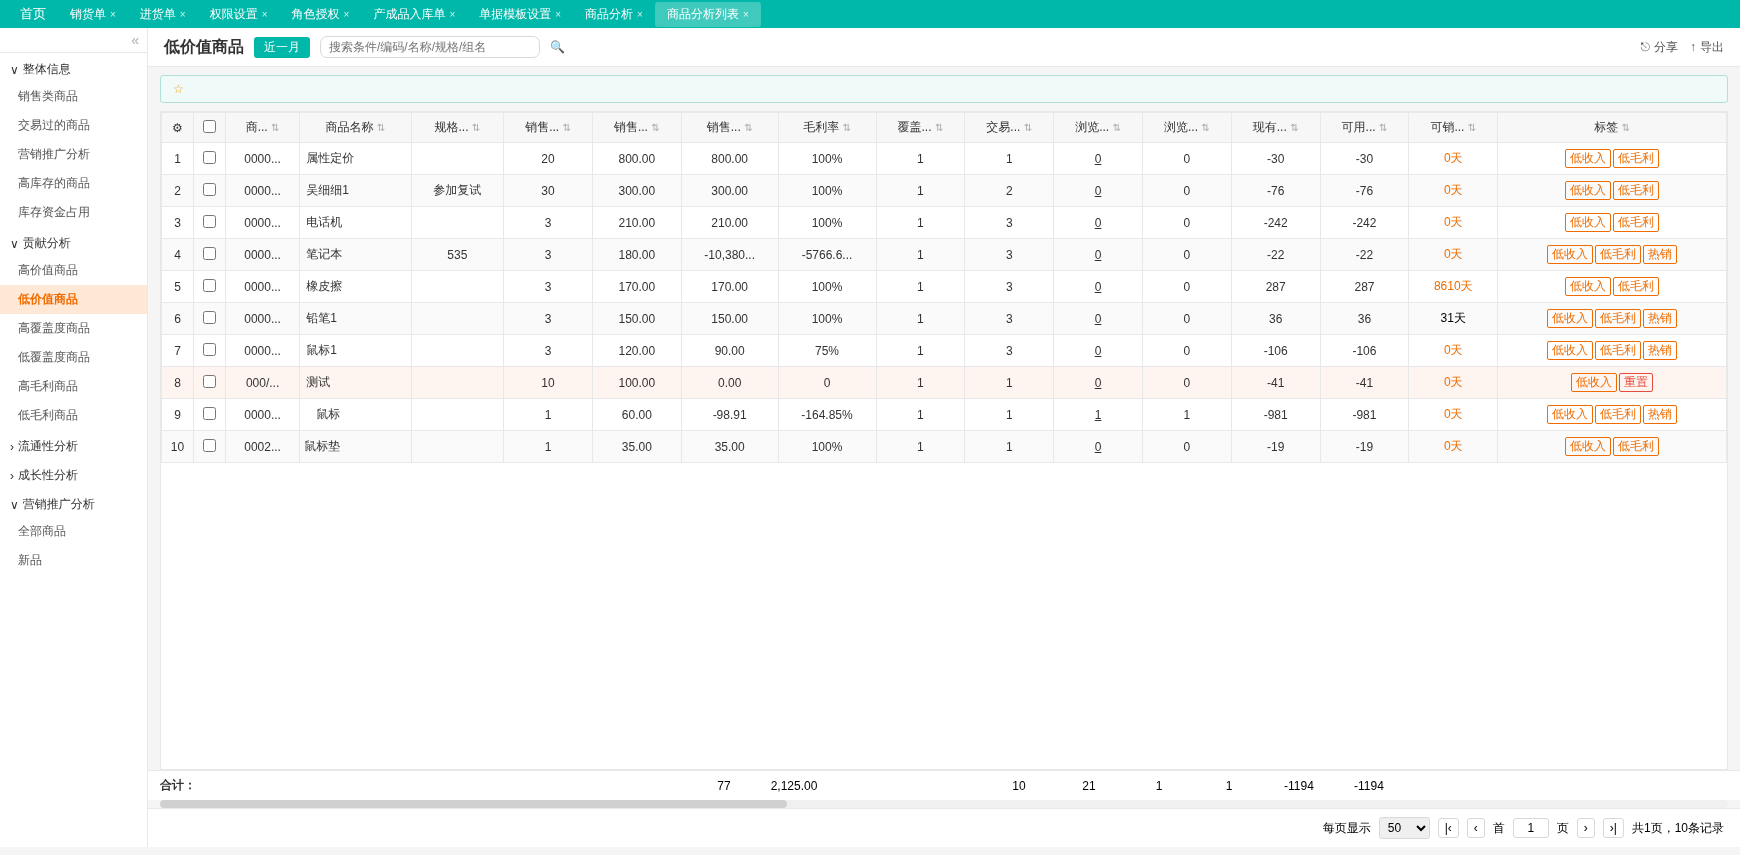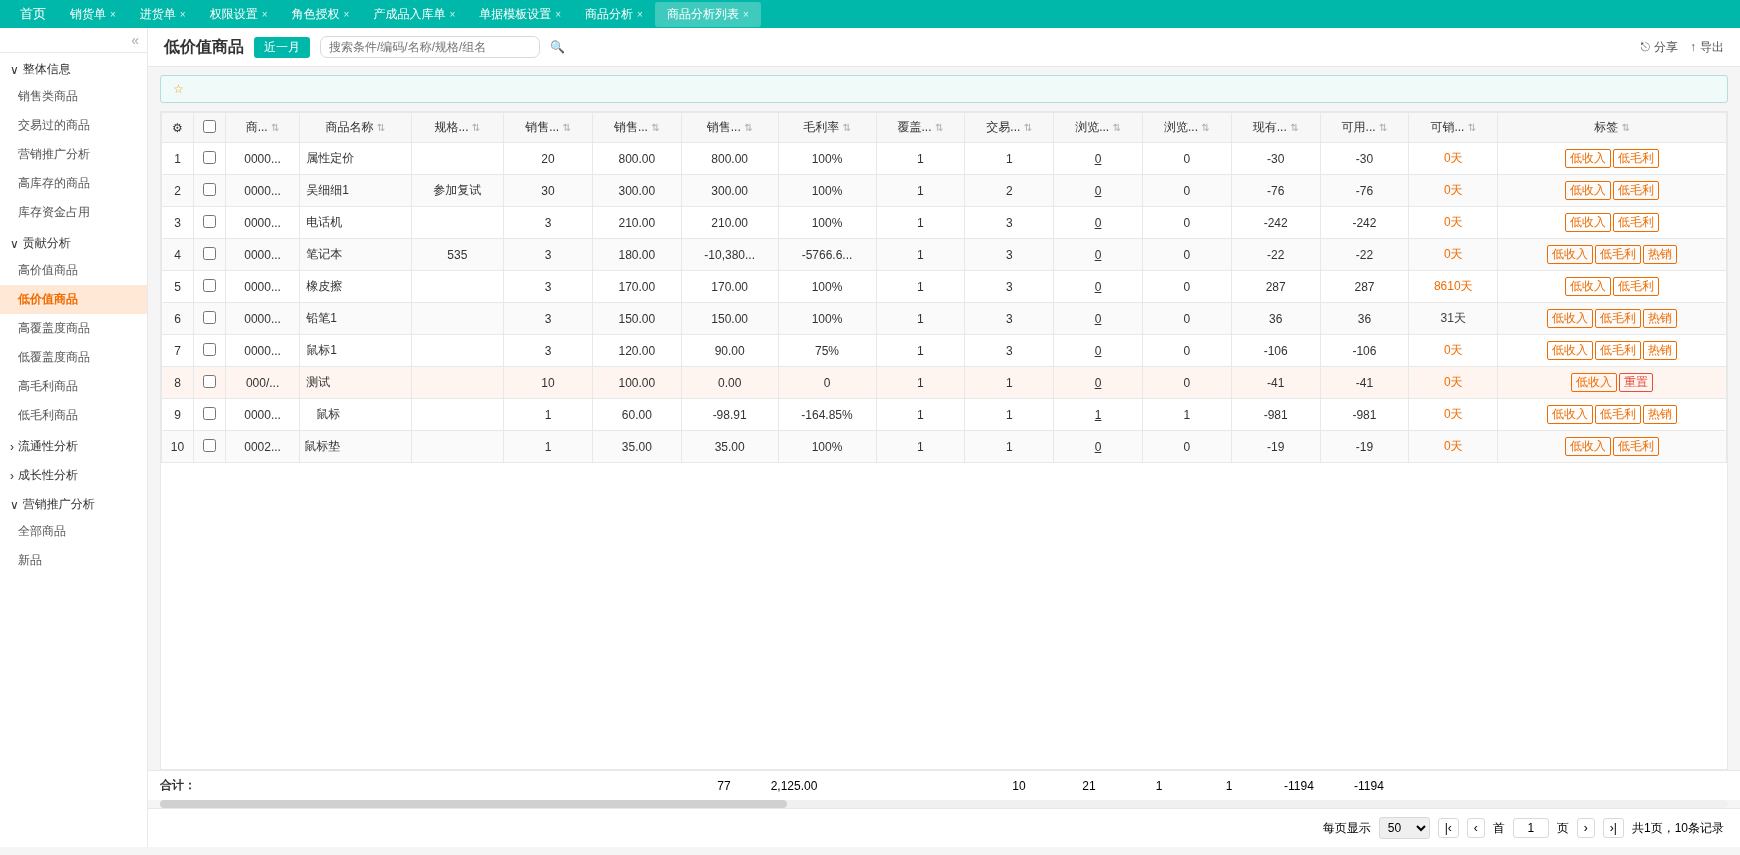--- a/index.html
+++ b/index.html
@@ -457,21 +457,21 @@
     <td>3</td>
     <td>150.00</td>
     <td>150.00</td>
     <td>100%</td>
     <td>1</td>
     <td>3</td>
     <td><span class="link-underline">0</span></td>
     <td>0</td>
     <td>36</td>
     <td>36</td>
-    <td style="color:#404040;margin-top:8px;">31天</td>
+    <td style="color:#000000;margin-top:8px;">31天</td>
     <td><span class="tag tag-orange">低收入</span><span class="tag tag-orange">低毛利</span><span class="tag tag-orange">热销</span></td>
   </tr>
             <tr>
     <td>7</td>
     <td><input type="checkbox" style=""></td>
     <td>0000...</td>
     <td style="text-align:left; padding-left:6px;">鼠标1</td>
     <td></td>
     <td>3</td>
     <td>120.00</td>

